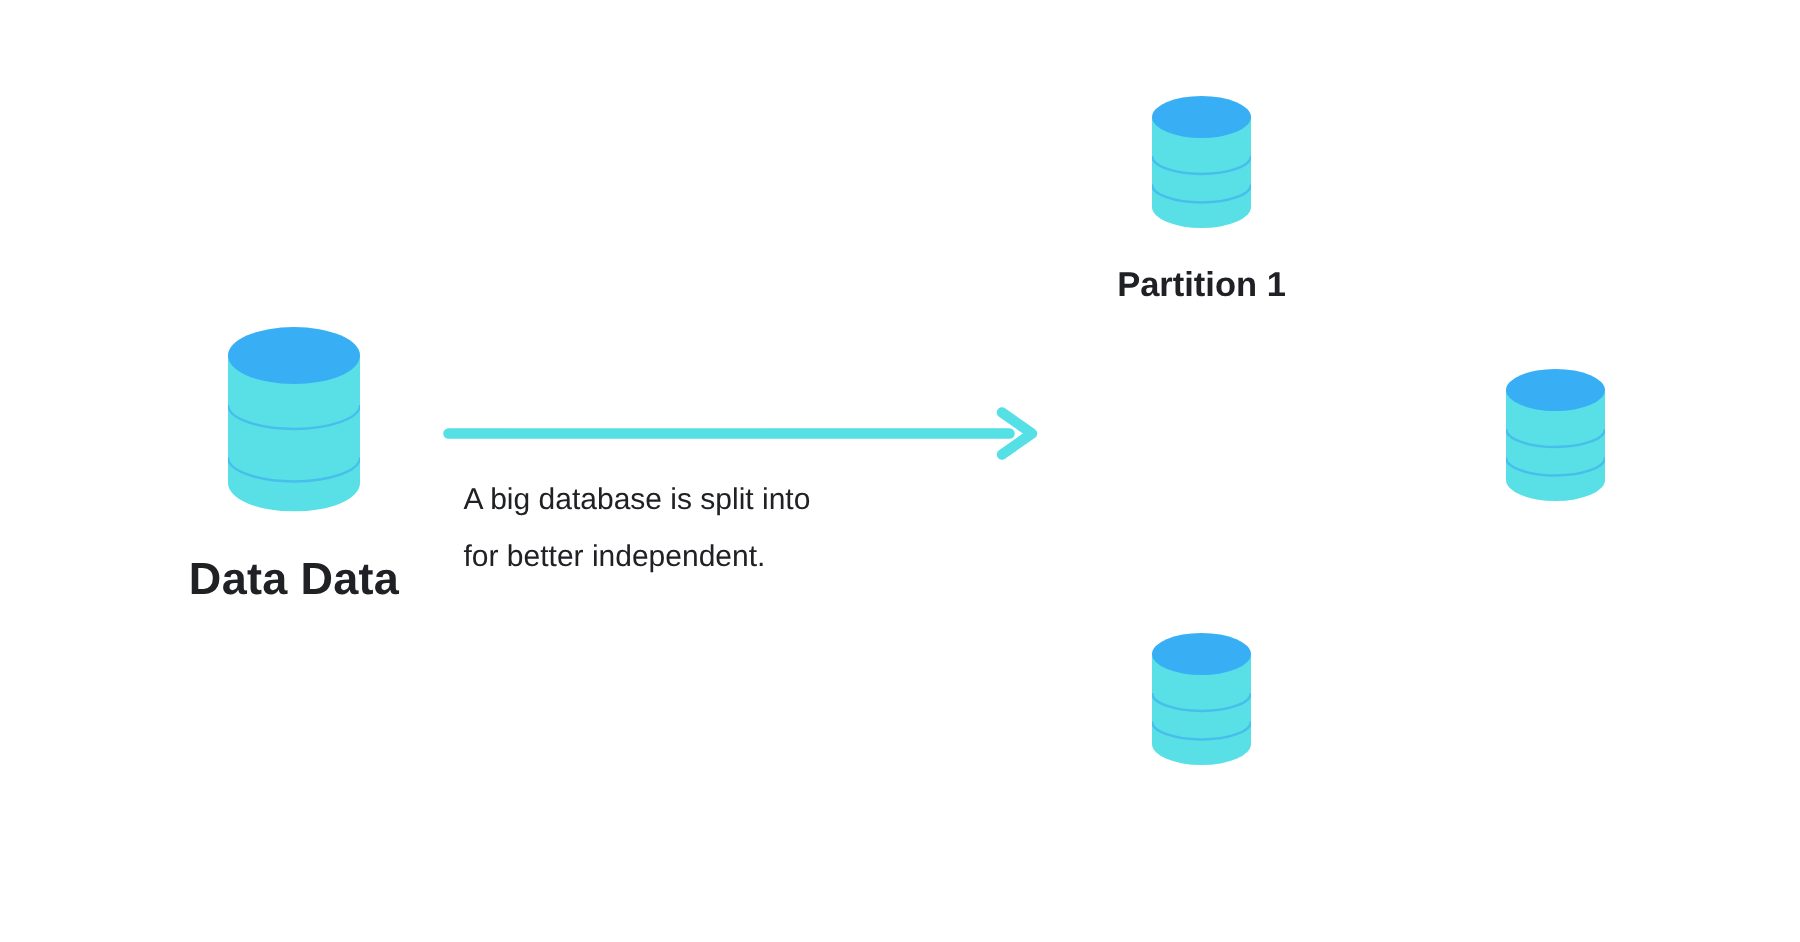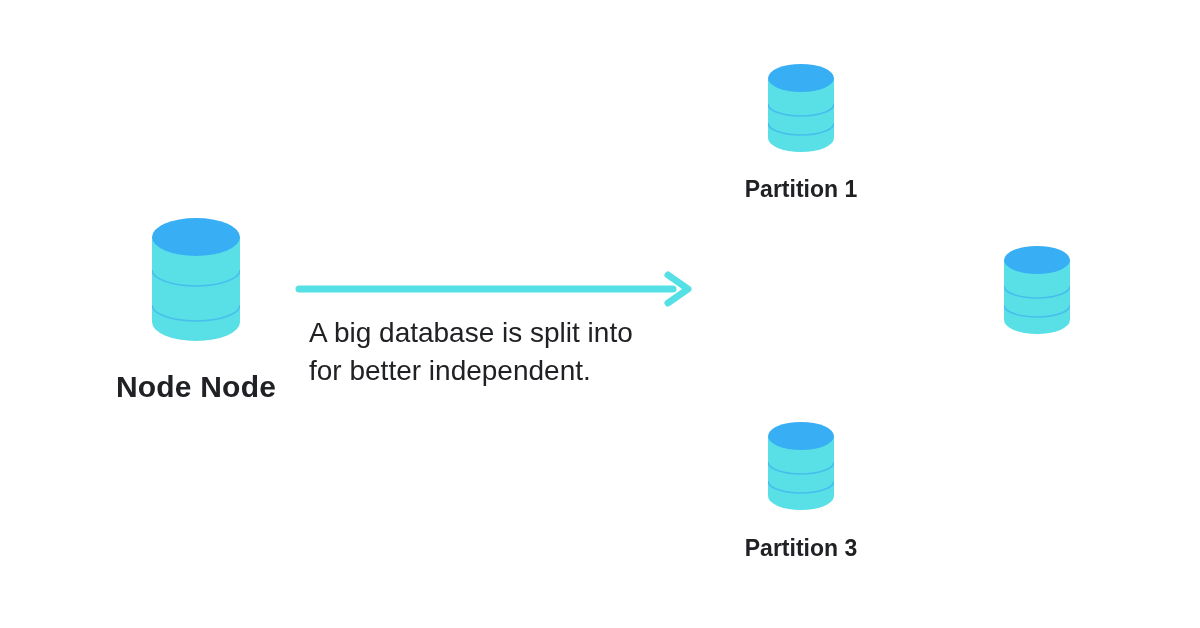--- a/index.html
+++ b/index.html
@@ -28,21 +28,21 @@
     letter-spacing: 0.2px;
   }
   .partition-label {
     font-size: 23px;
   }
   .caption {
     position: absolute;
     left: 309px;
     top: 314px;
     color: var(--text, #202124);
-    font-size: 28px;
+    font-size: 20px;
     line-height: 38px;
     font-weight: 400;
     white-space: nowrap;
   }
   svg .cyl-body { fill: var(--cylinder-body, #58E0E6); }
   svg .cyl-top { fill: var(--cylinder-top, #38AEF4); }
   svg .cyl-divider {
     fill: none;
     stroke: var(--cylinder-divider, #48BEEC);
     stroke-width: 1.6;
@@ -62,21 +62,21 @@
 
   <div class="abs" style="left:152px; top:218px; width:88px; height:123px;">
     <svg viewBox="0 0 88 123" width="88" height="123" aria-hidden="true">
       <ellipse class="cyl-body" cx="44" cy="104" rx="44" ry="19"></ellipse>
       <rect class="cyl-body" x="0" y="19" width="88" height="85"></rect>
       <path class="cyl-divider" d="M0,52 A44,16 0 0 0 88,52"></path>
       <path class="cyl-divider" d="M0,87 A44,16 0 0 0 88,87"></path>
       <ellipse class="cyl-top" cx="44" cy="19" rx="44" ry="19"></ellipse>
     </svg>
   </div>
-  <div class="node-label source-label" style="left:96px; top:370px;">Node Node</div>
+  <div class="node-label source-label" style="left:96px; top:370px;">Data Data</div>
 
   <svg class="abs" style="left:291px; top:267px;" viewBox="0 0 404 44" width="404" height="44" aria-hidden="true">
     <line class="arrow-stroke" x1="8" y1="22" x2="382" y2="22"></line>
     <path class="arrow-stroke" d="M377,8 L397,22 L377,36"></path>
   </svg>
 
   <div class="caption">
     <div>A big database is split into</div>
     <div>for better independent.</div>
   </div>
@@ -104,15 +104,14 @@
 
   <div class="abs" style="left:768px; top:422px; width:66px; height:88px;">
     <svg viewBox="0 0 66 88" width="66" height="88" aria-hidden="true">
       <ellipse class="cyl-body" cx="33" cy="74" rx="33" ry="14"></ellipse>
       <rect class="cyl-body" x="0" y="14" width="66" height="60"></rect>
       <path class="cyl-divider" d="M0,40 A33,12 0 0 0 66,40"></path>
       <path class="cyl-divider" d="M0,59 A33,12 0 0 0 66,59"></path>
       <ellipse class="cyl-top" cx="33" cy="14" rx="33" ry="14"></ellipse>
     </svg>
   </div>
-  <div class="node-label partition-label" style="left:701px; top:535px;">Partition 3</div>
 
 </div>
 
 </body></html>

